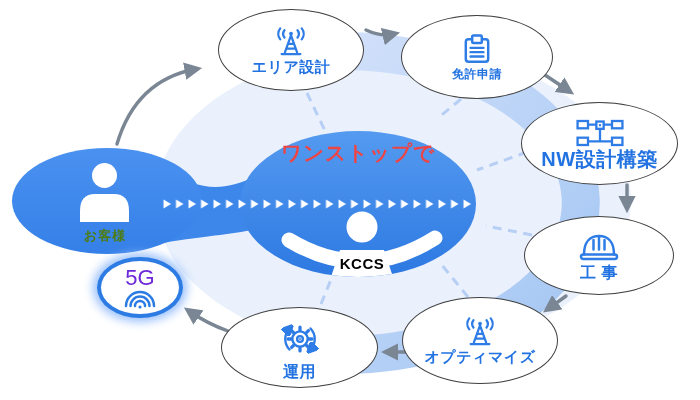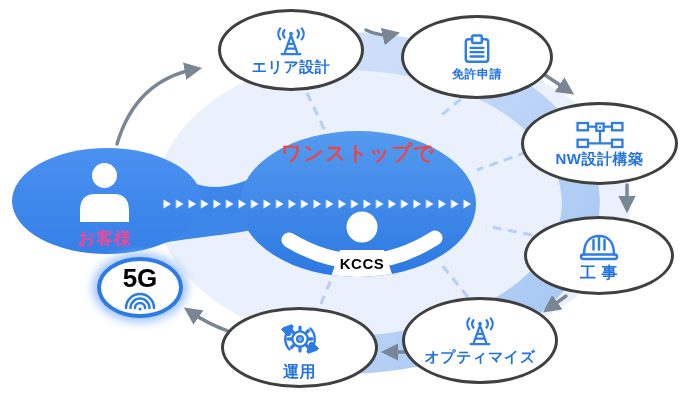--- a/index.html
+++ b/index.html
@@ -2,42 +2,42 @@
 <html><head>
 <meta charset="utf-8">
 <style>
   html,body{margin:0;padding:0;background:#fff;}
   .canvas{
     position:relative;width:700px;height:400px;background:#ffffff;overflow:hidden;
     font-family:"Liberation Sans","DejaVu Sans",sans-serif;
   }
   .bg{position:absolute;left:0;top:0;z-index:0;}
   .node{
-    position:absolute;z-index:2;background:#ffffff;border:3px solid #404040;border-radius:50%;
+    position:absolute;z-index:2;background:#ffffff;border:1px solid #404040;border-radius:50%;
     display:flex;flex-direction:column;align-items:center;justify-content:center;
     box-sizing:border-box;gap:2px;
   }
   .node .label{
     font-weight:bold;color:#2273e1;white-space:nowrap;line-height:1;
     letter-spacing:.5px;
   }
   .overlay{position:absolute;z-index:3;text-align:center;}
   .center-title{
     left:250px;top:138px;width:216px;color:#ef4444;font-weight:bold;
     font-size:20.5px;line-height:29px;letter-spacing:1px;text-align:center;
   }
   .kccs{left:312px;top:255px;width:100px;color:#000000;font-weight:bold;font-size:15px;letter-spacing:.5px;}
-  .customer-label{left:44px;top:227px;width:122px;color:#ec4899;font-weight:bold;font-size:17px;letter-spacing:1px;}
+  .customer-label{left:44px;top:227px;width:122px;color:#4d7c0f;font-weight:bold;font-size:13px;letter-spacing:1px;}
   .badge-5g{
     position:absolute;z-index:3;left:97px;top:257px;width:86px;height:61px;box-sizing:border-box;
     background:#fff;border:4px solid #2d7ce4;border-radius:50%;
     box-shadow:0 0 10px 4px rgba(150,190,252,.95);
     display:flex;flex-direction:column;align-items:center;justify-content:center;
   }
-  .badge-5g .g5{color:#000000;font-weight:bold;font-size:26px;line-height:1;margin-top:1px;}
+  .badge-5g .g5{color:#6d28d9;font-weight:normal;font-size:22px;line-height:1;margin-top:1px;}
 </style>
 </head>
 <body>
 
 <div class="canvas">
 
   <svg class="bg" width="700" height="400" viewBox="0 0 700 400">
     <defs>
       <linearGradient id="ringGrad" gradientUnits="userSpaceOnUse" x1="280" y1="50" x2="610" y2="350">
         <stop offset="0" stop-color="#d6e3fb"></stop>
@@ -126,21 +126,21 @@
   <div class="node" style="left:521px;top:102px;width:157px;height:83px;">
     <svg width="48" height="28" viewBox="0 0 46 26" fill="none" stroke="#2e7ce6" stroke-width="2.2">
       <rect x="1.5" y="1.5" width="10" height="7"></rect>
       <rect x="1.5" y="17.5" width="10" height="7"></rect>
       <rect x="34.5" y="1.5" width="10" height="7"></rect>
       <rect x="34.5" y="17.5" width="10" height="7"></rect>
       <rect x="19.5" y="2" width="7" height="7"></rect>
       <rect x="22" y="4.5" width="2" height="2" fill="#2e7ce6" stroke="none"></rect>
       <path d="M11.5,5 H19.5 M26.5,5 H34.5 M11.5,21 H34.5 M23,9 V21"></path>
     </svg>
-    <span class="label" style="font-size:15px;text-align:right;">NW設計構築</span>
+    <span class="label" style="font-size:20px;text-align:right;">NW設計構築</span>
   </div>
 
   <div class="node" style="left:524px;top:216px;width:150px;height:79px;">
     <svg width="44" height="32" viewBox="0 0 44 32" fill="none" stroke="#2e7ce6" stroke-width="2.5" stroke-linecap="round">
       <path d="M7,23.5 C7,11 13,5 22,5 C31,5 37,11 37,23.5"></path>
       <path d="M16.5,9 V18.5 M22,5.5 V18.5 M27.5,9 V18.5"></path>
       <rect x="4" y="23.5" width="36" height="4.5" rx="2.2"></rect>
     </svg>
     <span class="label" style="font-size:16px;">工 事</span>
   </div>

